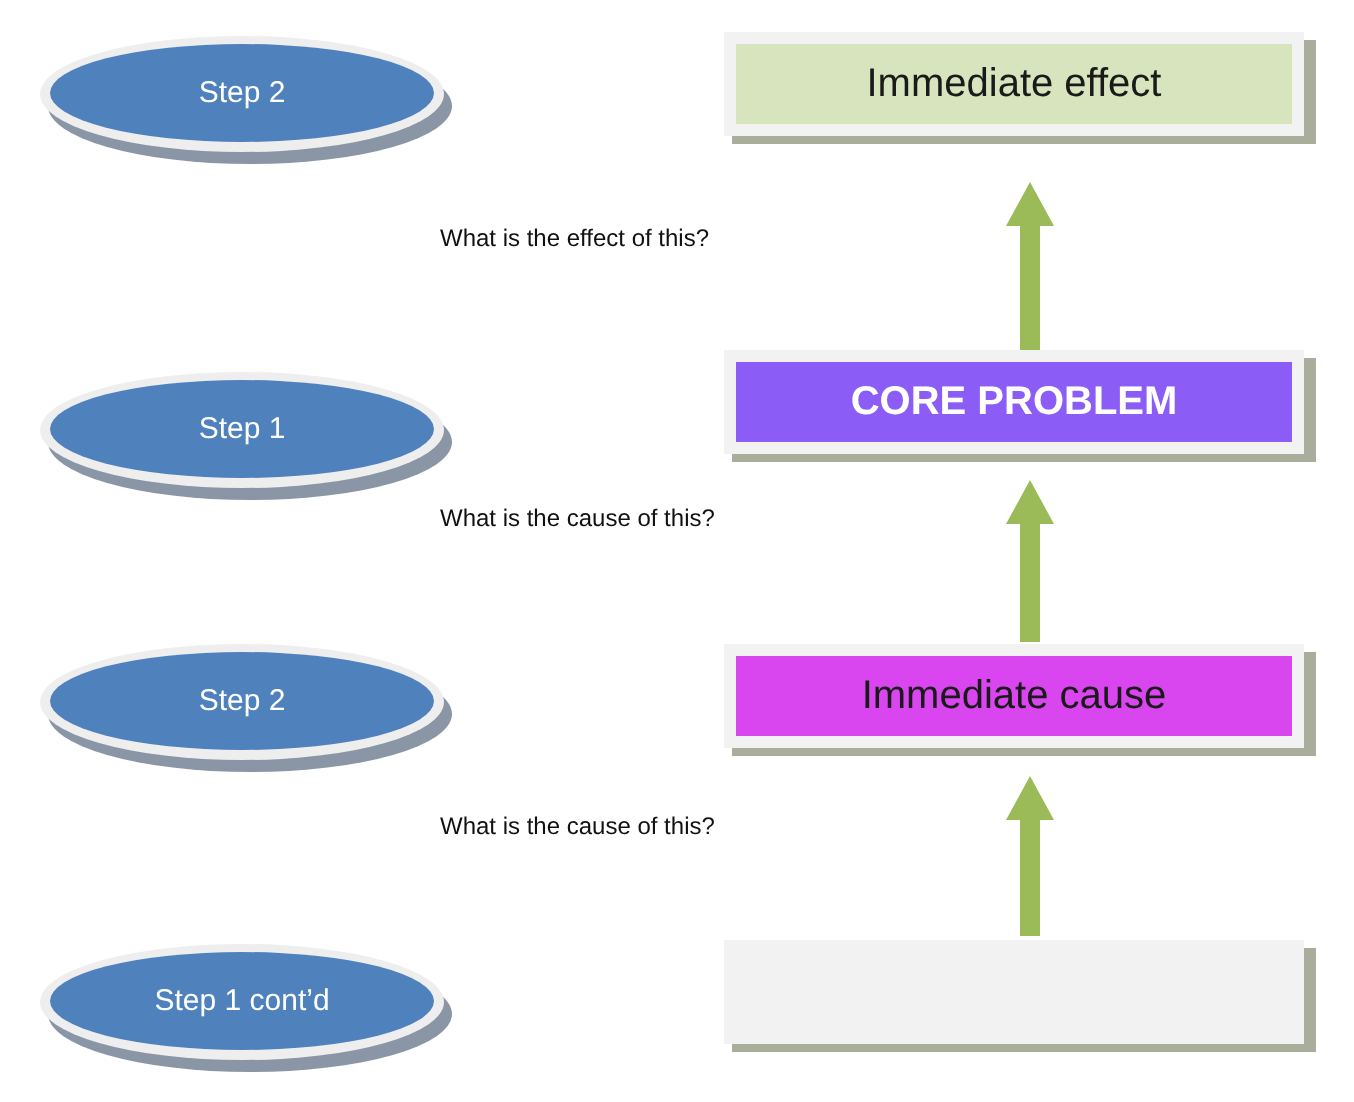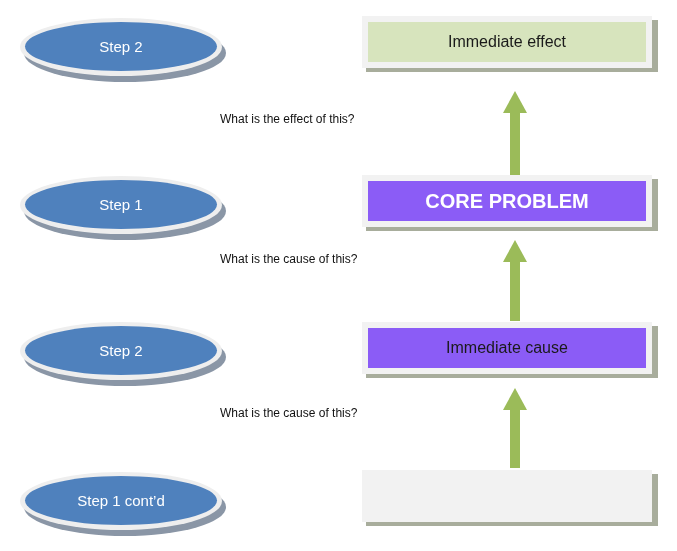--- a/index.html
+++ b/index.html
@@ -33,24 +33,24 @@
     position:absolute; left:4px; top:4px; width:292px; height:52px;
     background:#a8ad9c;
   }
   .box .rim {
     position:absolute; left:0; top:0; width:290px; height:52px;
     background:#f2f2f2;
   }
   .box .fill {
     position:absolute; left:6px; top:6px; width:278px; height:40px;
     display:flex; align-items:center; justify-content:center;
-    font-size:16px; color:#1a1a1a;
+    font-size:20px; color:#1a1a1a;
   }
   .box.light .fill { background:#d7e4bd; }
-  .box.lighter .fill { background:#8b5cf6; }
+  .box.lighter .fill { background:#d946ef; }
   .box.core .fill { background:#8b5cf6; color:#ffffff; font-weight:bold; font-size:20px; }
 
   
   .question {
     position:absolute; left:220px; font-size:12px; color:#111111;
   }
 
   
   .arrow { position:absolute; width:24px; }
   .arrow .head {
@@ -64,21 +64,21 @@
 </style>
 </head>
 <body>
 
 <div class="step" style="top:18px;">
   <div class="shadow"></div>
   <div class="rim"></div>
   <div class="fill">Step 2</div>
 </div>
 
-<div class="step" style="top:176px;">
+<div class="step" style="top:186px;">
   <div class="shadow"></div>
   <div class="rim"></div>
   <div class="fill">Step 1</div>
 </div>
 
 <div class="step" style="top:322px;">
   <div class="shadow"></div>
   <div class="rim"></div>
   <div class="fill">Step 2</div>
 </div>

